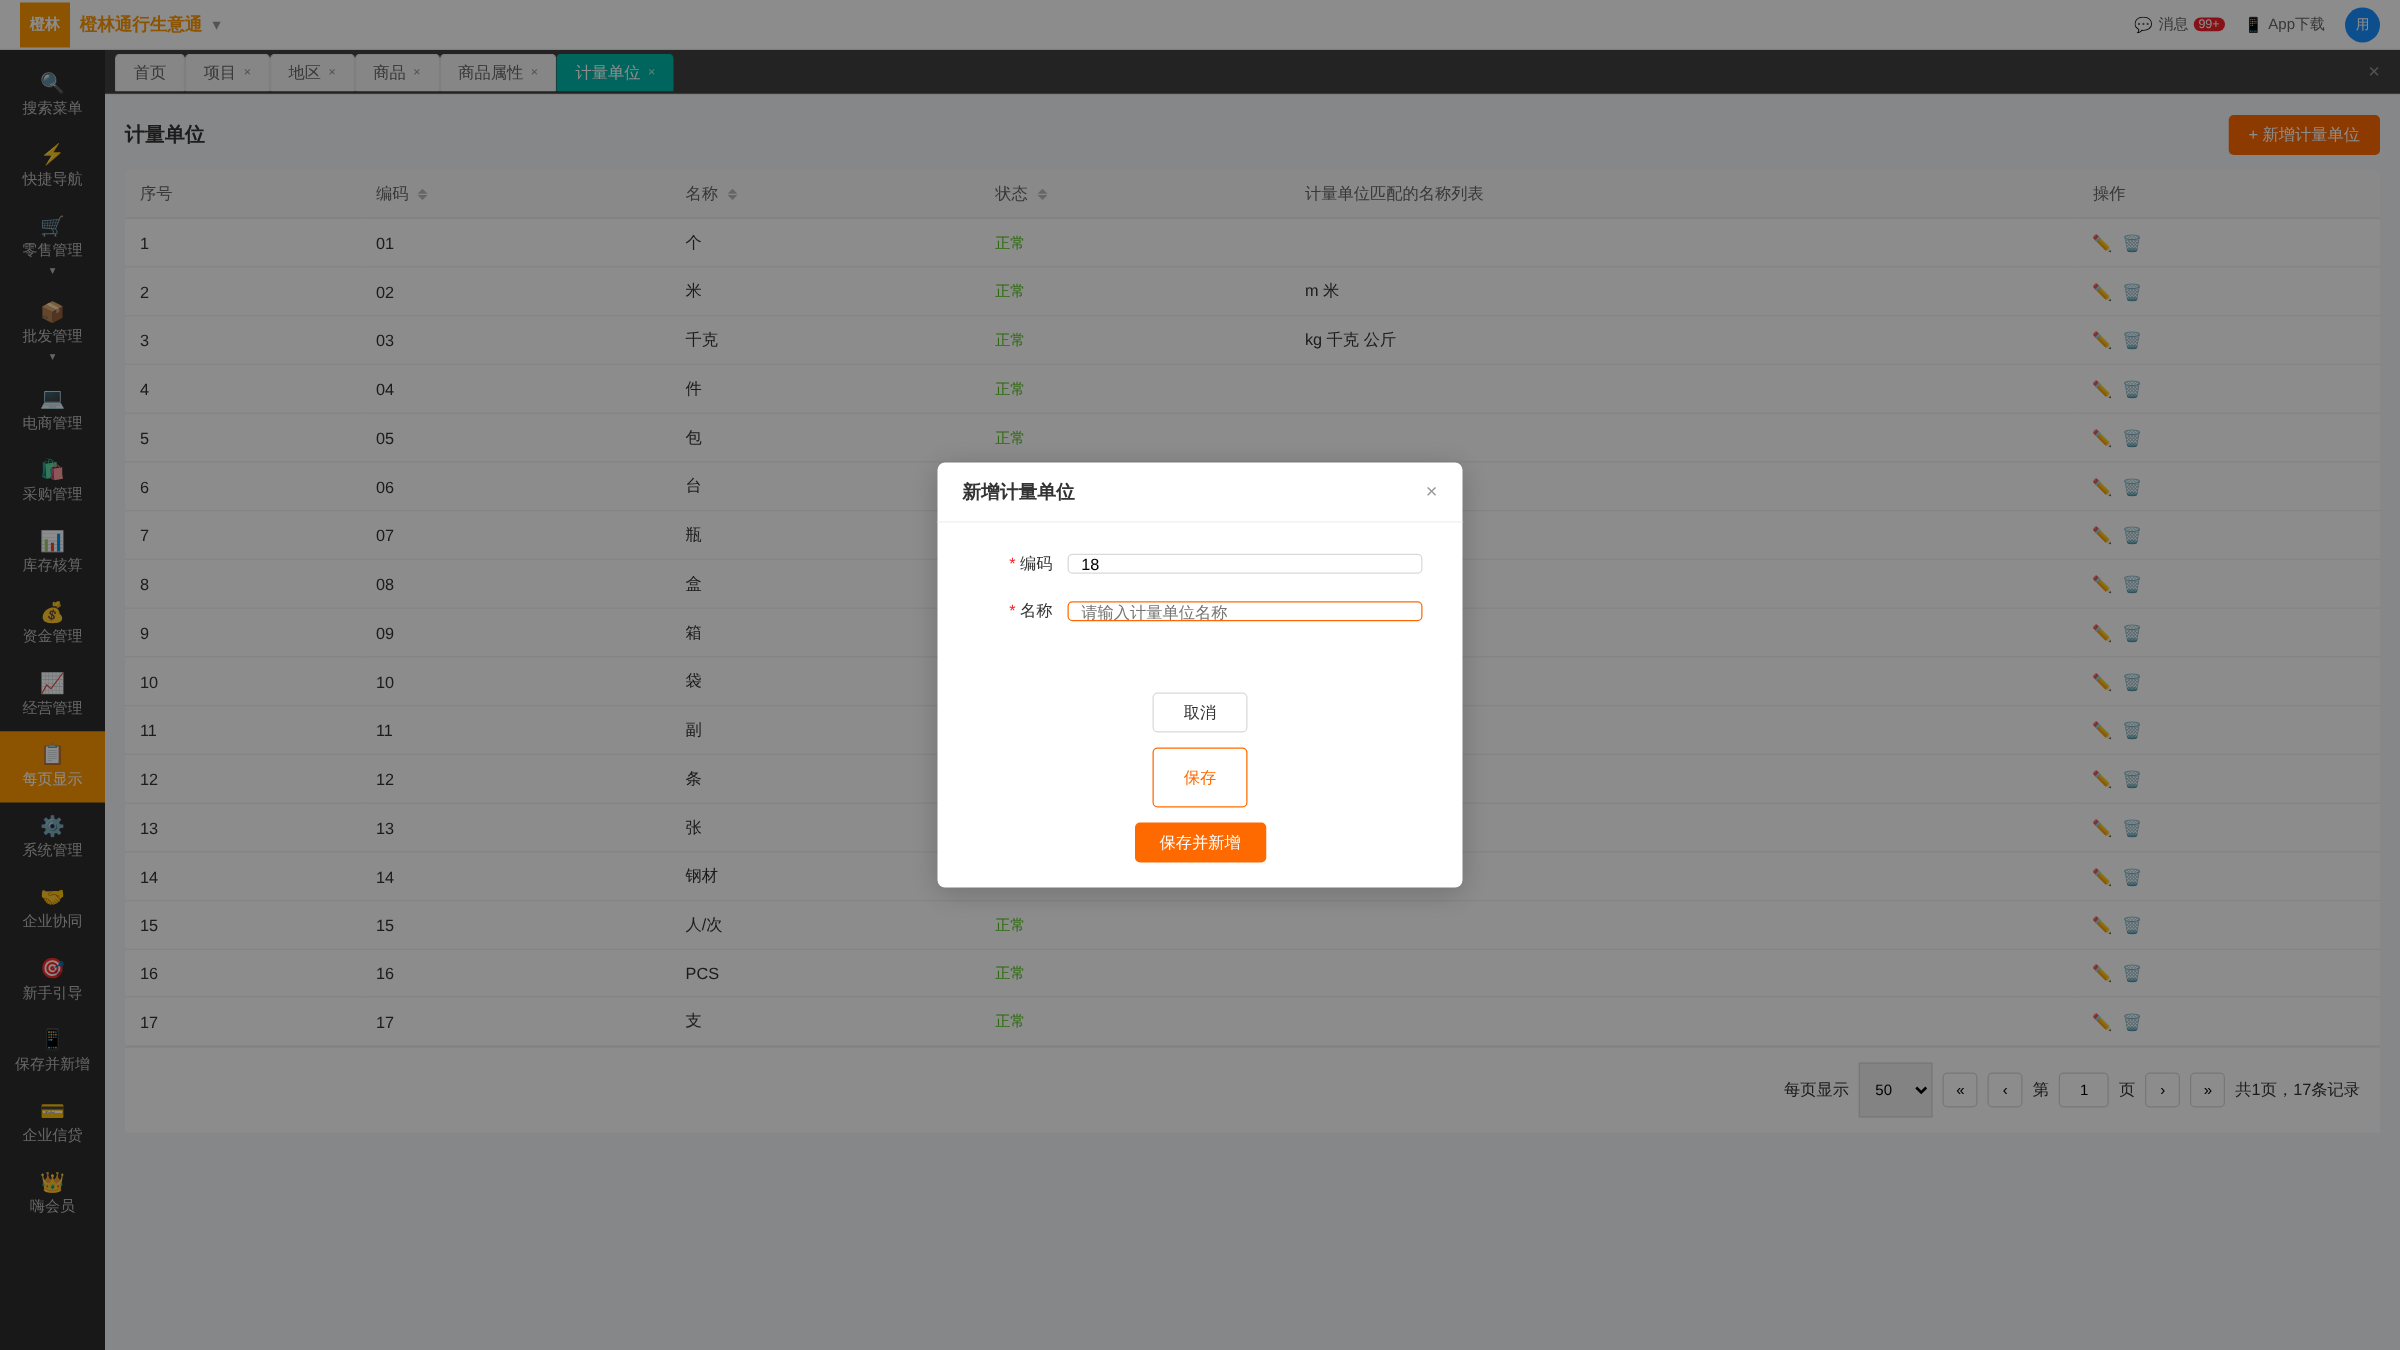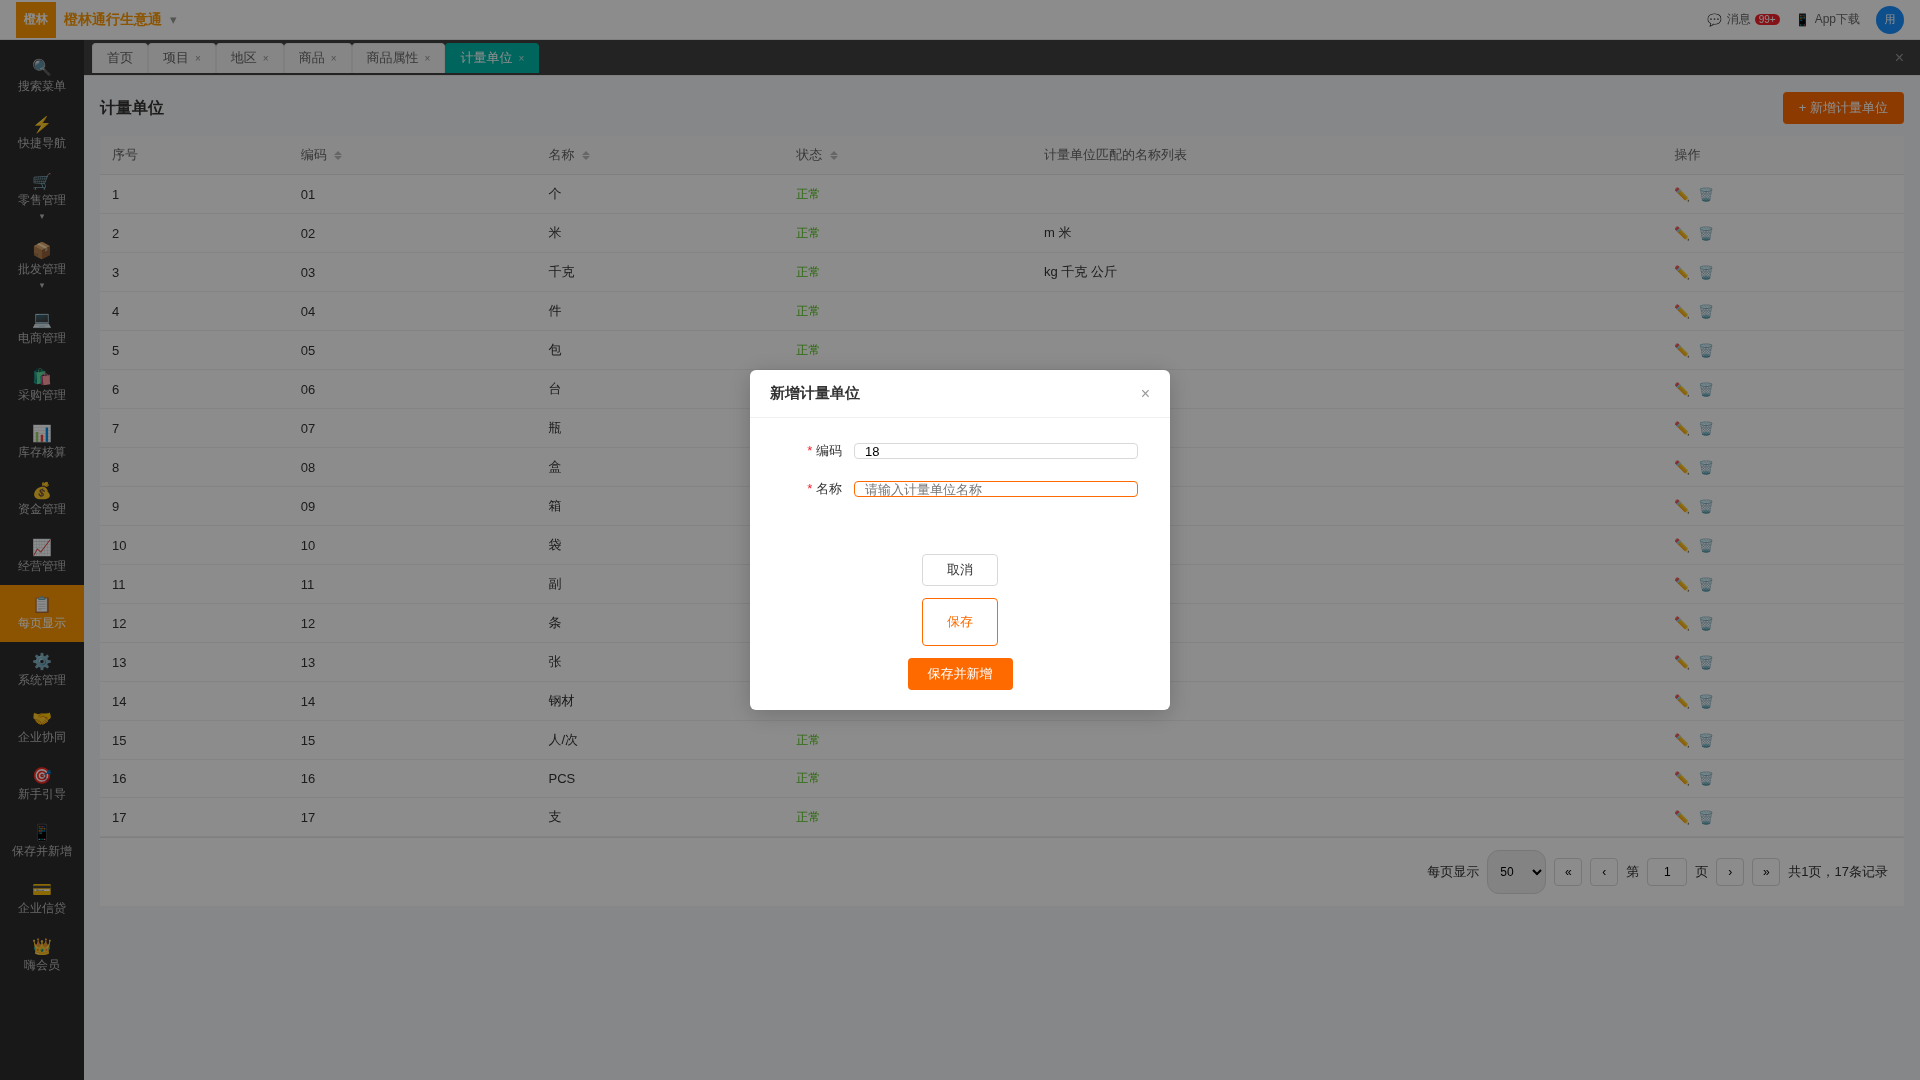--- a/index.html
+++ b/index.html
@@ -244,21 +244,21 @@
       align-items: center;
       justify-content: flex-end;
       padding: 12px 16px;
       background: #fff;
       border-top: 1px solid #e8e8e8;
       gap: 8px;
       font-size: 13px;
     }
     .page-size-select {
       border: 1px solid #d9d9d9;
-      border-radius: 12px;
+      border-radius: 0;
       padding: 13px 8px;
       font-size: 12px;
     }
     .page-nav-btn {
       width: 28px;
       height: 28px;
       border: 1px solid #d9d9d9;
       background: #fff;
       border-radius: 4px;
       cursor: pointer;

